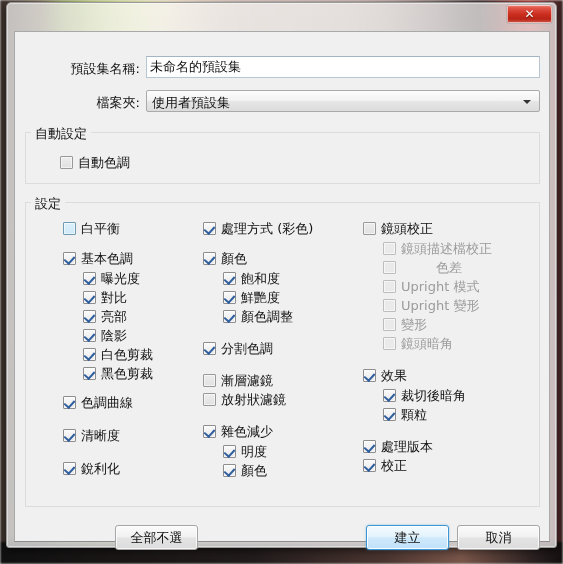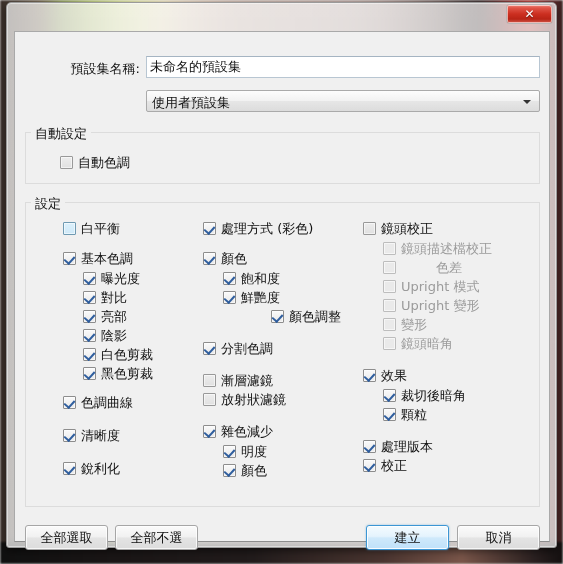--- a/index.html
+++ b/index.html
@@ -285,20 +285,21 @@
     <div id="close-button">
       <span class="glyph">✕</span>
     </div>
   </div>
 
   <div id="client">
 
     <div class="form-label" id="preset-name-label">預設集名稱:</div>
     <input id="preset-name-input" type="text" value="未命名的預設集" style="">
 
+    <div class="form-label" id="folder-label">檔案夾:</div>
     <div id="folder-select">
       <span class="value">使用者預設集</span>
       <span class="arrow"></span>
     </div>
 
     <div class="groupbox" id="auto-group"></div>
     <div class="group-legend" id="auto-legend">自動設定</div>
     <div id="auto-items" style="position: absolute; left: 0px; top: 0px; width: 100%; height: 0px;">
         <div class="cb-row" style="left: 45px; top: 122px;">
           <span class="cb-box plain"></span>
@@ -364,21 +365,21 @@
           <span class="cb-label">顏色</span>
         </div>
         <div class="cb-row" style="left: 208px; top: 68px;">
           <span class="cb-box on"></span>
           <span class="cb-label">飽和度</span>
         </div>
         <div class="cb-row" style="left: 208px; top: 87px;">
           <span class="cb-box on"></span>
           <span class="cb-label">鮮艷度</span>
         </div>
-        <div class="cb-row" style="left: 208px; top: 106px; margin-left: 48px;">
+        <div class="cb-row" style="left: 208px; top: 106px;">
           <span class="cb-box on"></span>
           <span class="cb-label">顏色調整</span>
         </div>
         <div class="cb-row" style="left: 188px; top: 138px;">
           <span class="cb-box on"></span>
           <span class="cb-label">分割色調</span>
         </div>
         <div class="cb-row" style="left: 188px; top: 170px;">
           <span class="cb-box plain"></span>
           <span class="cb-label">漸層濾鏡</span>
@@ -445,19 +446,18 @@
           <span class="cb-box on"></span>
           <span class="cb-label">處理版本</span>
         </div>
         <div class="cb-row" style="left: 348px; top: 255px;">
           <span class="cb-box on"></span>
           <span class="cb-label">校正</span>
         </div>
       </div>
 
     <div id="footer-sep"></div>
-    <div class="btn" id="select-all-button">全部選取</div>
     <div class="btn" id="select-none-button">全部不選</div>
     <div class="btn" id="create-button">建立</div>
     <div class="btn" id="cancel-button">取消</div>
 
   </div>
 </div>
 
 </body></html>

